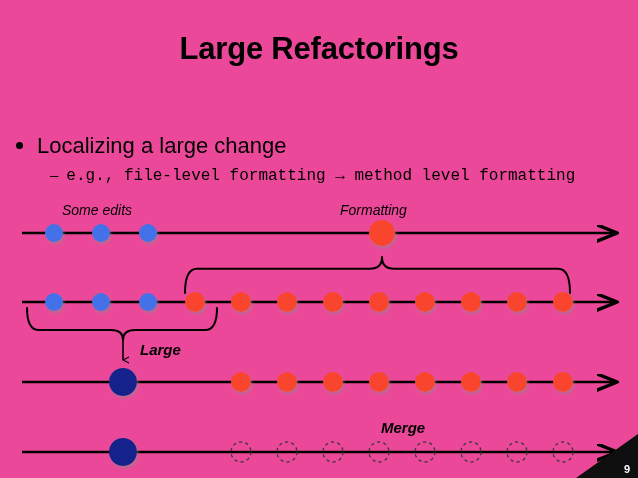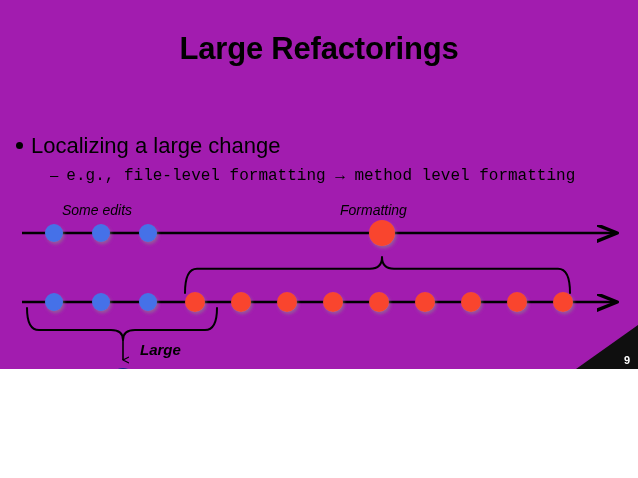--- a/index.html
+++ b/index.html
@@ -9,22 +9,22 @@
   body {
     width: 638px;
     height: 478px;
     background: #ffffff;
     font-family: "Liberation Sans", sans-serif;
     overflow: hidden;
   }
   #slide {
     position: relative;
     width: 638px;
-    height: 369px;
-    background: #a21caf;
+    height: 478px;
+    background: #ec4899;
     overflow: hidden;
   }
 
   
   #slide-title {
     position: absolute;
     left: 0;
     top: 33px;
     width: 638px;
     text-align: center;
@@ -44,21 +44,21 @@
     font-style: italic;
     color: #000000;
     white-space: nowrap;
   }
   #bullet-row {
     position: absolute;
     left: 16px;
     top: 133px;
     display: flex;
     align-items: baseline;
-    gap: 8px;
+    gap: 14px;
   }
   #bullet-dot {
     width: 7px;
     height: 7px;
     border-radius: 50%;
     background: #000000;
     position: relative;
     top: -4px;
     flex: 0 0 auto;
   }

